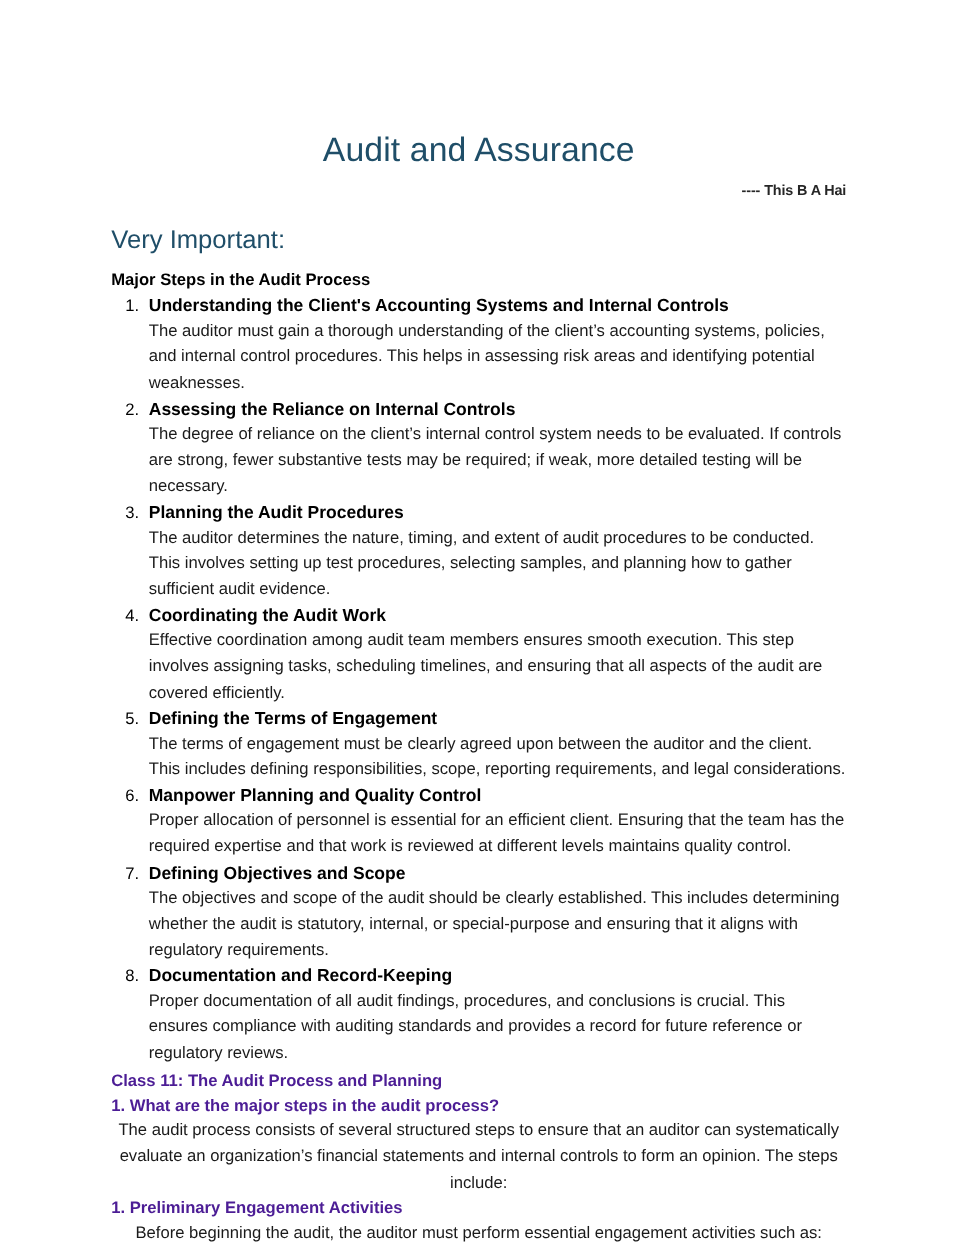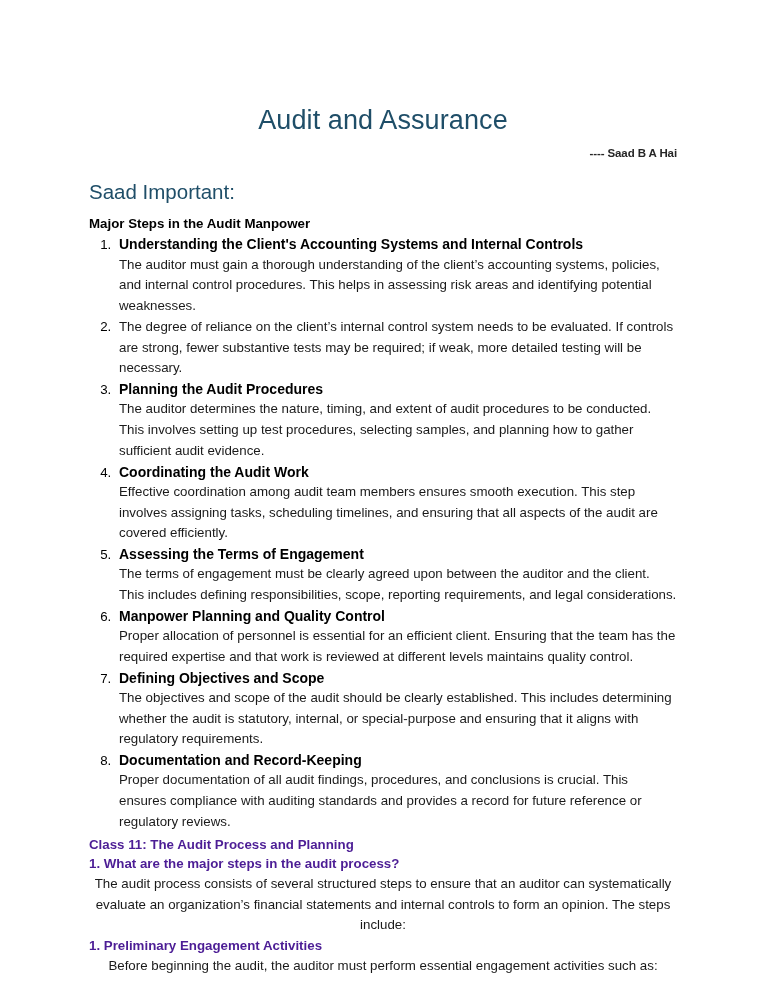--- a/index.html
+++ b/index.html
@@ -124,44 +124,45 @@
   }
 </style>
 </head>
 <body>
 
 <div class="page">
   <div class="content">
 
     <h1 class="doc-title">Audit and Assurance</h1>
 
-    <div class="byline">---- Saad B A Hai</div>
+    <div class="byline">---- This B A Hai</div>
 
-    <h2 class="section-heading">Saad Important:</h2>
+    <h2 class="section-heading">Very Important:</h2>
 
-    <div class="lead-bold">Major Steps in the Audit Manpower</div>
+    <div class="lead-bold">Major Steps in the Audit Process</div>
 
     <ol class="steps">
       <li>
         <span class="step-title">Understanding the Client's Accounting Systems and Internal Controls</span>
         <span class="step-body">The auditor must gain a thorough understanding of the client’s accounting systems, policies, and internal control procedures. This helps in assessing risk areas and identifying potential weaknesses.</span>
       </li>
       <li>
+        <span class="step-title">Assessing the Reliance on Internal Controls</span>
         <span class="step-body">The degree of reliance on the client’s internal control system needs to be evaluated. If controls are strong, fewer substantive tests may be required; if weak, more detailed testing will be necessary.</span>
       </li>
       <li>
         <span class="step-title">Planning the Audit Procedures</span>
         <span class="step-body">The auditor determines the nature, timing, and extent of audit procedures to be conducted. This involves setting up test procedures, selecting samples, and planning how to gather sufficient audit evidence.</span>
       </li>
       <li>
         <span class="step-title">Coordinating the Audit Work</span>
         <span class="step-body">Effective coordination among audit team members ensures smooth execution. This step involves assigning tasks, scheduling timelines, and ensuring that all aspects of the audit are covered efficiently.</span>
       </li>
       <li>
-        <span class="step-title">Assessing the Terms of Engagement</span>
+        <span class="step-title">Defining the Terms of Engagement</span>
         <span class="step-body">The terms of engagement must be clearly agreed upon between the auditor and the client. This includes defining responsibilities, scope, reporting requirements, and legal considerations.</span>
       </li>
       <li>
         <span class="step-title">Manpower Planning and Quality Control</span>
         <span class="step-body">Proper allocation of personnel is essential for an efficient client. Ensuring that the team has the required expertise and that work is reviewed at different levels maintains quality control.</span>
       </li>
       <li>
         <span class="step-title">Defining Objectives and Scope</span>
         <span class="step-body">The objectives and scope of the audit should be clearly established. This includes determining whether the audit is statutory, internal, or special-purpose and ensuring that it aligns with regulatory requirements.</span>
       </li>

